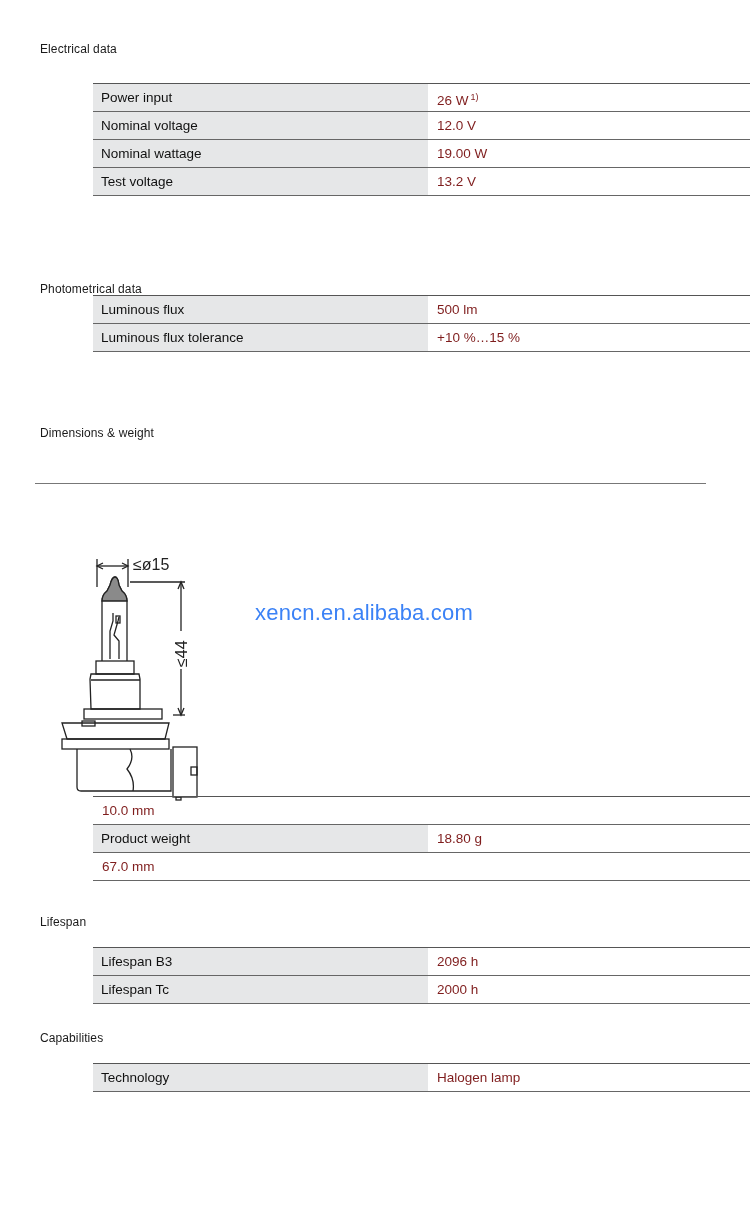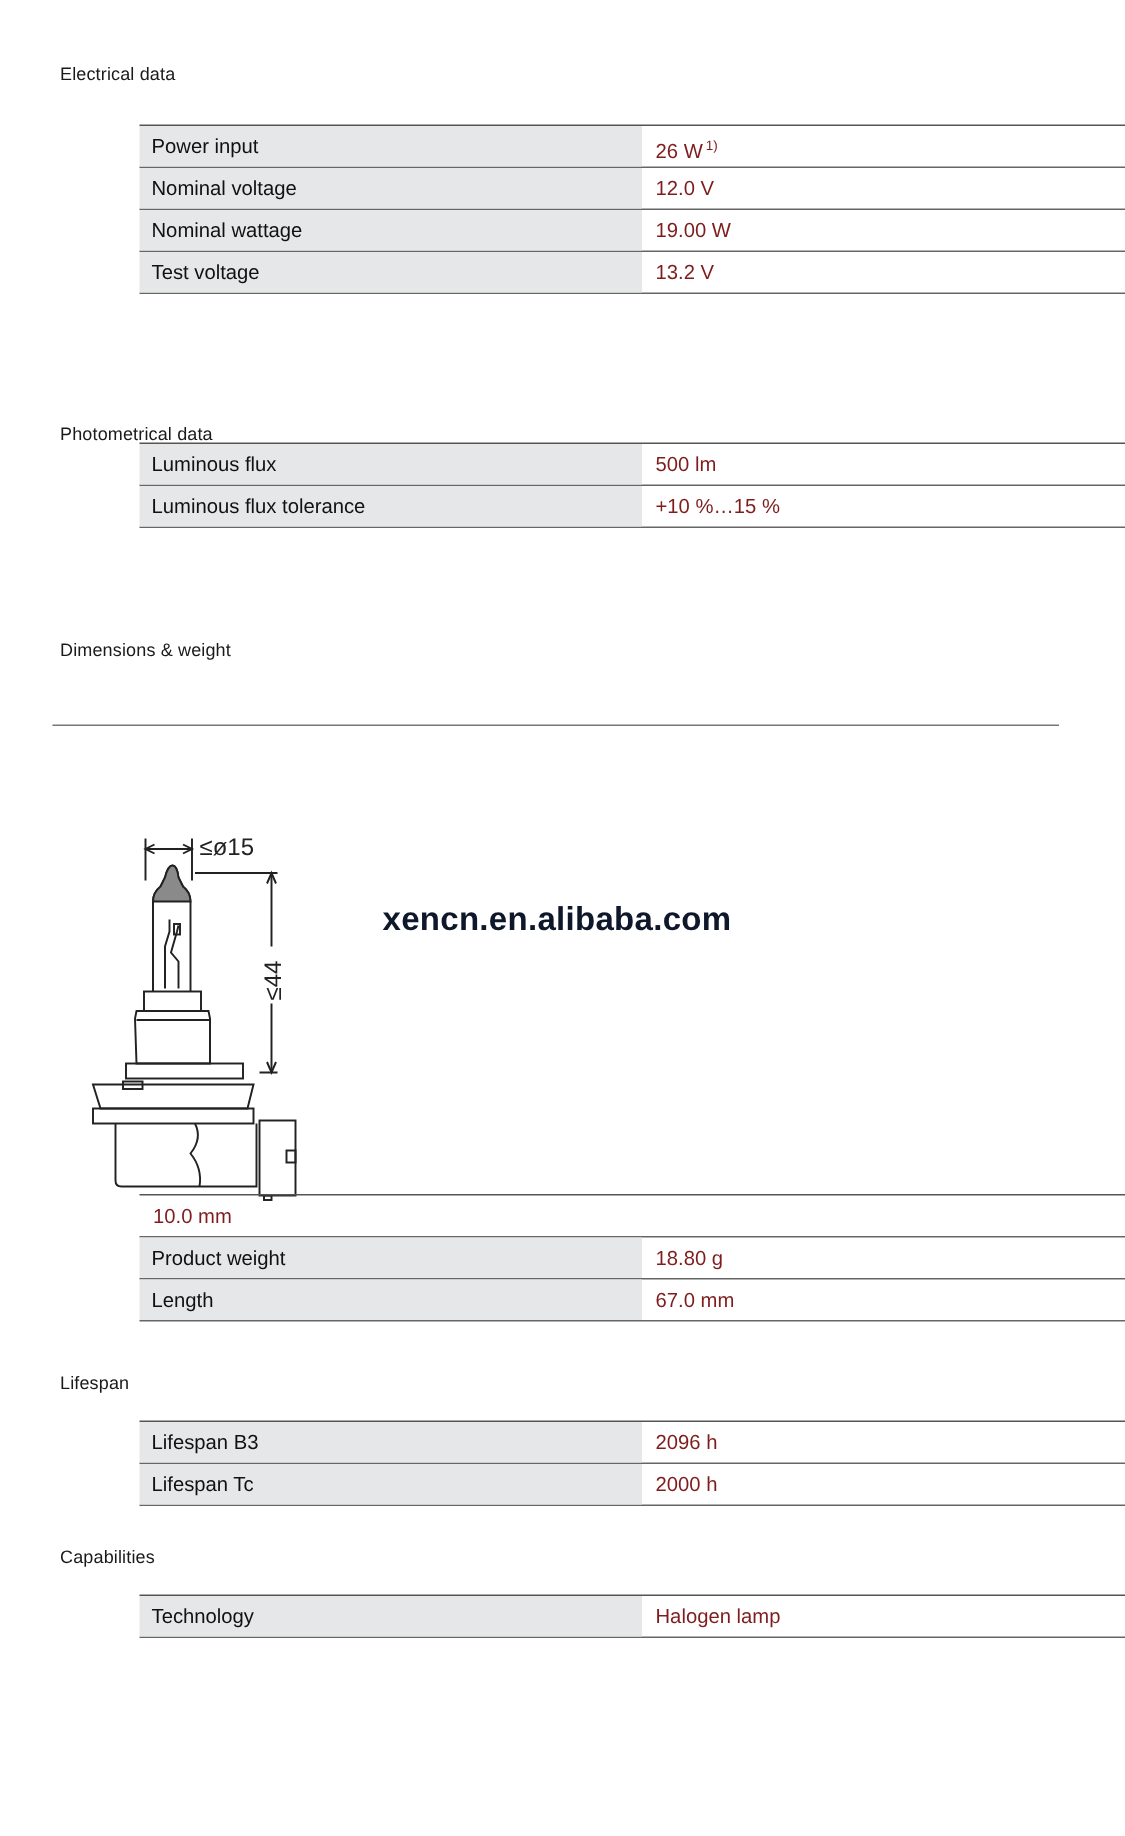--- a/index.html
+++ b/index.html
@@ -33,21 +33,21 @@
     flex: 1; padding-left: 9px; font-size: 13.5px; line-height: 27px; color: #7f1d1d;
   }
   .spec-value sup { font-size: 9px; vertical-align: 5px; margin-left: 2px; }
   .divider {
     position: absolute; left: 35px; width: 671px; height: 0;
     border-top: 1.5px solid #777;
   }
   .diagram { position: absolute; left: 55px; top: 505px; margin-top: 44px; }
   .watermark {
     position: absolute; left: 255px; top: 600px;
-    font-size: 22px; color: #0f172a; letter-spacing: 0.2px; font-weight: bold;
+    font-size: 22px; color: #3b82f6; letter-spacing: 0.2px;
   }
 </style>
 </head>
 <body>
 
 <div class="section-title" style="top:42px;">Electrical data</div>
 <div class="spec-table" style="top:83px;">
   <div class="spec-row">
     <div class="spec-label">Power input</div>
     <div class="spec-value"><span>26 W</span><sup>1)</sup></div>
@@ -128,21 +128,20 @@
 
 <div class="spec-table" style="top:796px;">
   <div class="spec-row">
     <div class="spec-value">10.0 mm</div>
   </div>
   <div class="spec-row">
     <div class="spec-label">Product weight</div>
     <div class="spec-value">18.80 g</div>
   </div>
   <div class="spec-row">
-    <div class="spec-label">Length</div>
     <div class="spec-value">67.0 mm</div>
   </div>
 </div>
 
 <div class="section-title" style="top:915px;">Lifespan</div>
 <div class="spec-table" style="top:947px;">
   <div class="spec-row">
     <div class="spec-label">Lifespan B3</div>
     <div class="spec-value">2096 h</div>
   </div>

